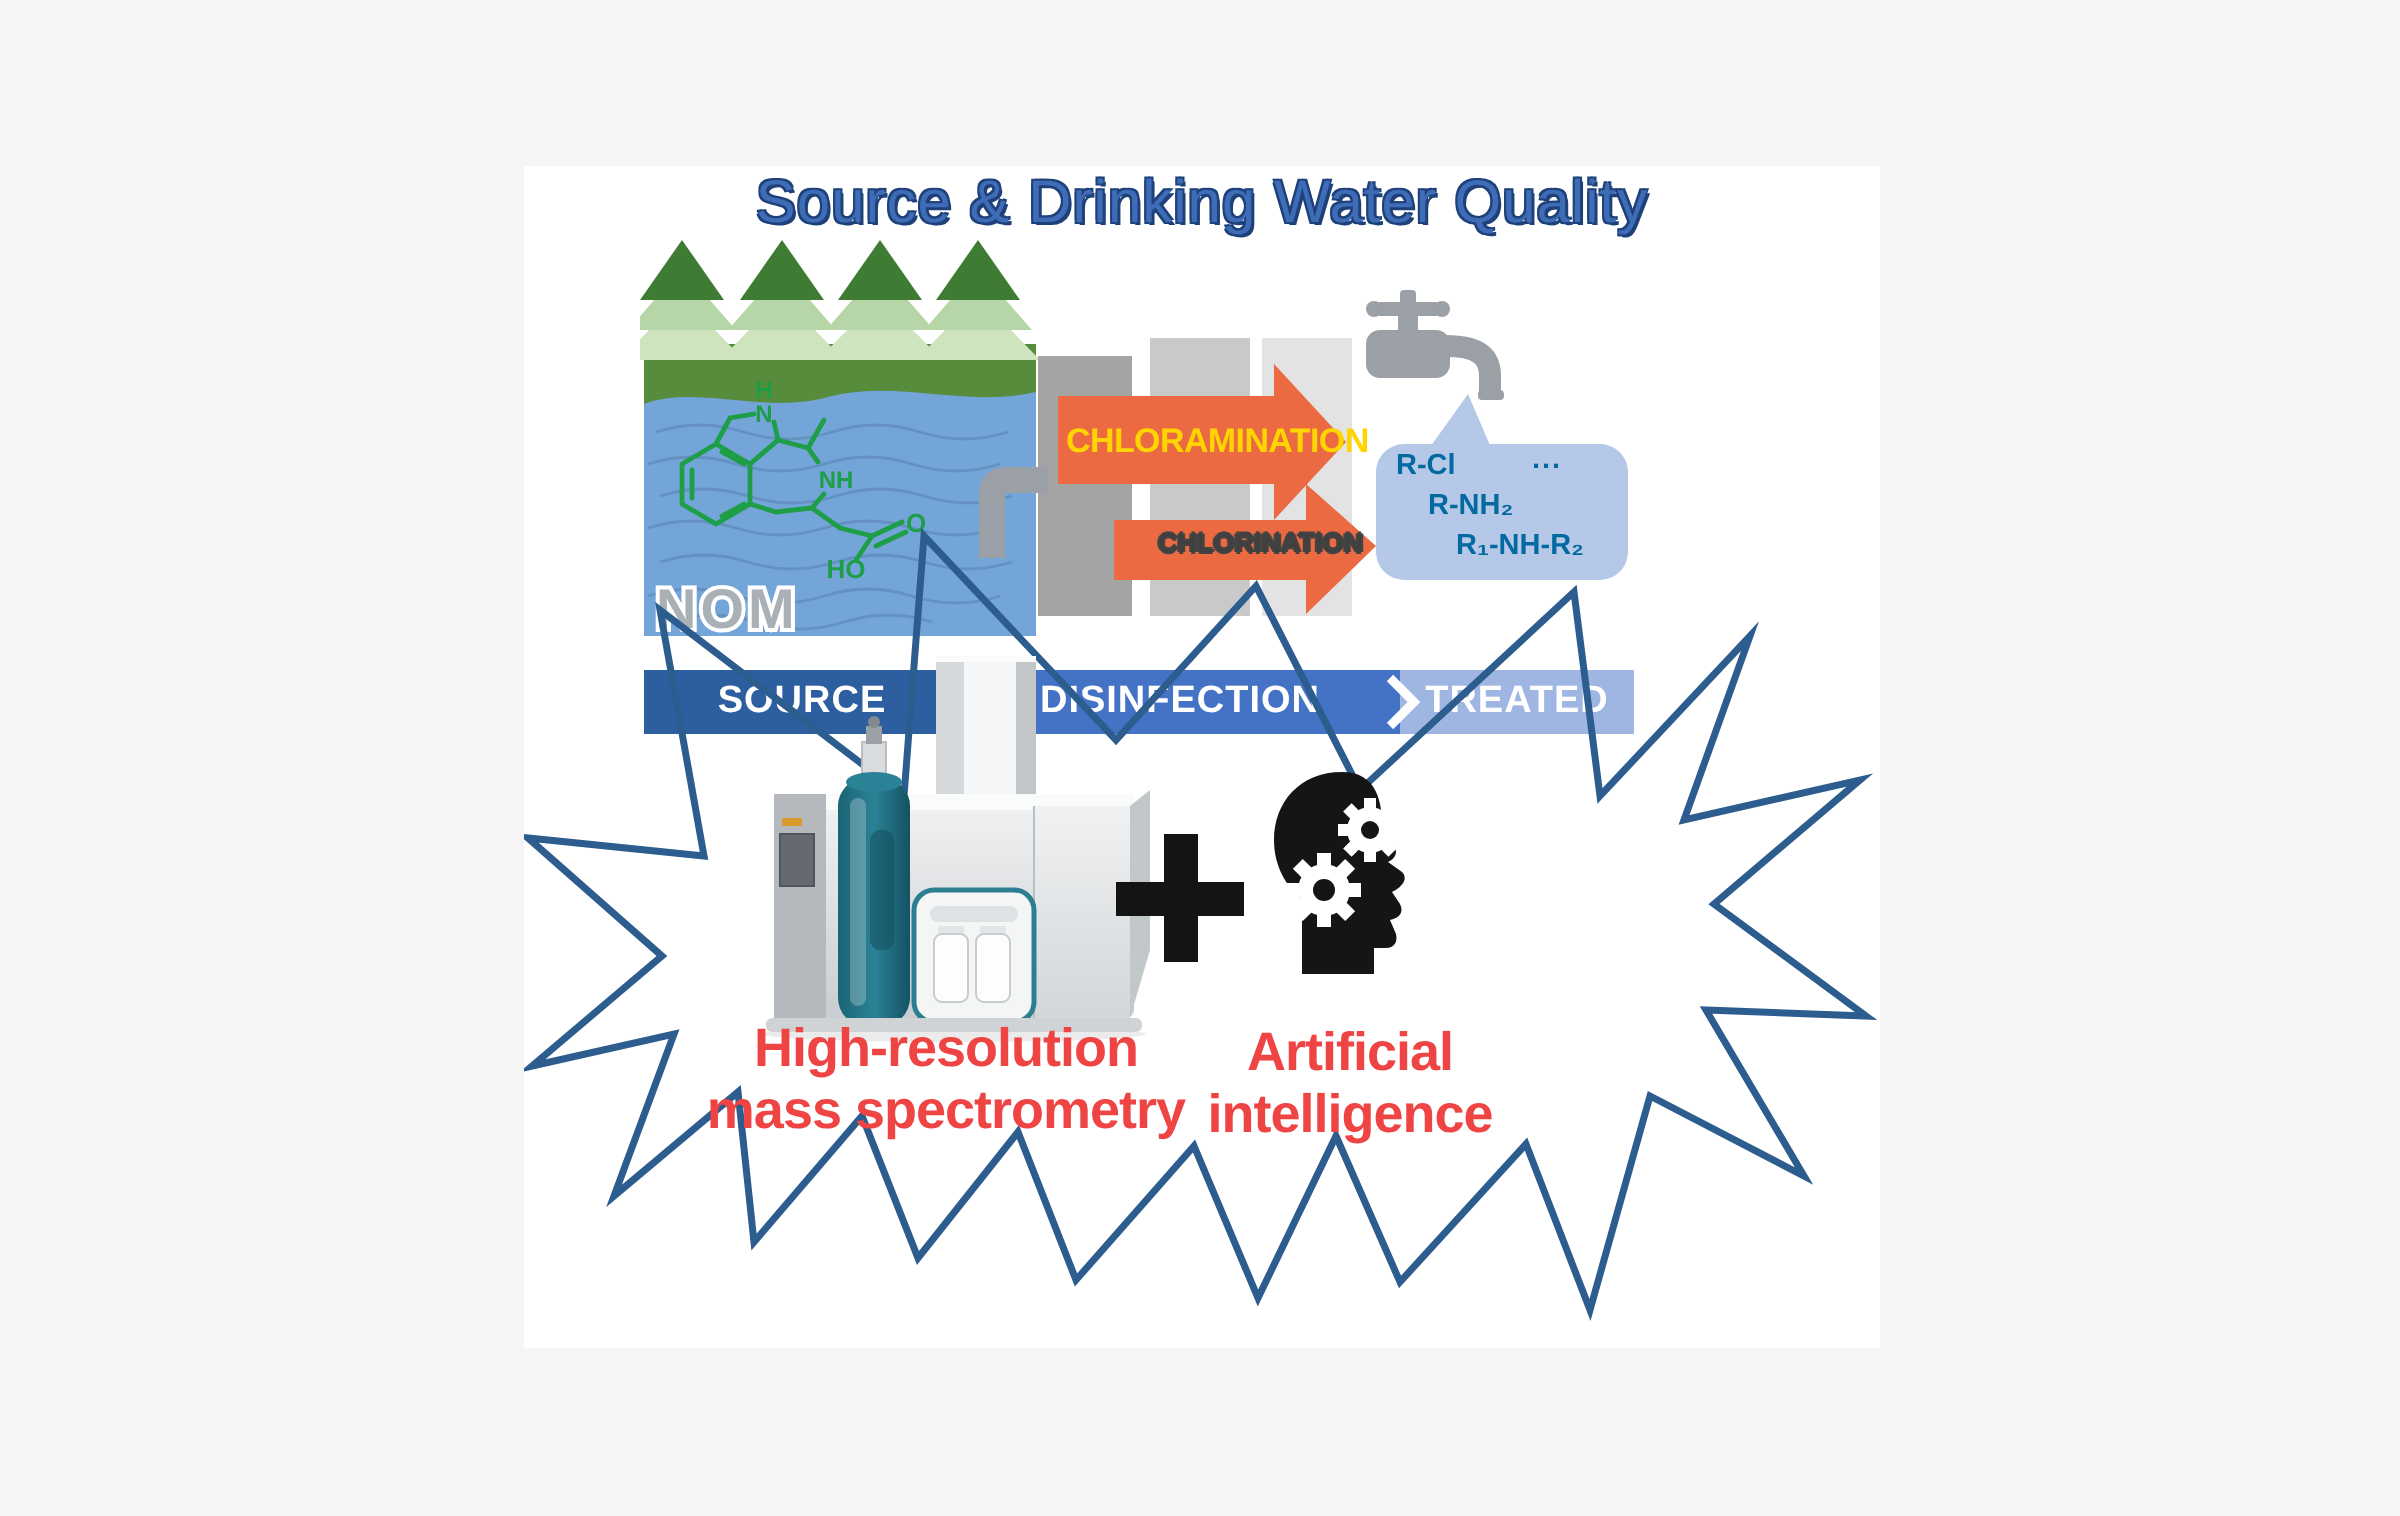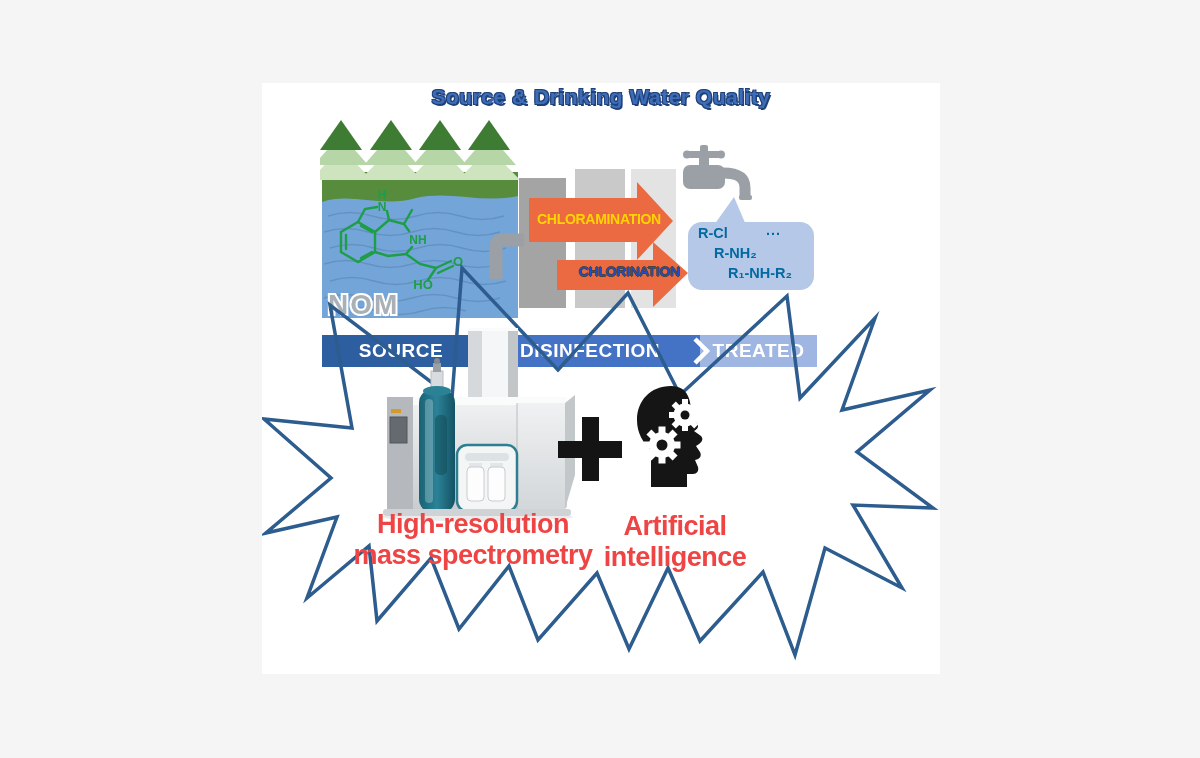--- a/index.html
+++ b/index.html
@@ -10,36 +10,36 @@
     position:relative;overflow:hidden;
   }
   .panel{
     position:absolute;left:262px;top:83px;width:678px;height:591px;
     background:#ffffff;
   }
   .abs{position:absolute;}
   
   .title{
     position:absolute;top:2px;left:0;width:100%;
-    text-align:center;font-size:21px;font-weight:bold;
+    text-align:center;font-size:30px;font-weight:normal;
     color:#3e6cb7;letter-spacing:.5px;
     text-shadow:1.5px 1.5px 0 #1f4179,-1px -1px 0 #1f4179,1px -1px 0 #1f4179,-1px 1px 0 #1f4179;
   }
   
   .plant1{left:257px;top:95px;width:47px;height:130px;background:#a4a4a4;}
   .plant2{left:313px;top:86px;width:50px;height:139px;background:#c9c9c9;}
   .plant3{left:369px;top:86px;width:45px;height:139px;background:#e3e3e3;}
   
   .lblChloramination{
-    left:271px;top:128px;width:132px;text-align:center;white-space:nowrap;
-    font-size:14px;font-weight:bold;color:#ffd400;letter-spacing:-0.3px;z-index:6;
+    left:271px;top:128px;width:132px;text-align:right;white-space:nowrap;
+    font-size:17px;font-weight:bold;color:#ffd400;letter-spacing:-0.3px;z-index:6;
   }
   .lblChlorination{
     left:317px;top:181px;width:94px;text-align:center;white-space:nowrap;
-    font-size:13.5px;font-weight:normal;color:#1d4ed8;z-index:6;
+    font-size:13.5px;font-weight:bold;color:#404040;z-index:6;
     text-shadow:-1px 0 0 #444,0 1px 0 #444,1px 0 0 #444,0 -1px 0 #444;
   }
   
   .bubble{
     left:426px;top:139px;width:126px;height:68px;background:#b5c8e8;
     border-radius:14px;z-index:5;font-weight:bold;color:#0369a1;font-size:14.5px;
   }
   .bubble span{position:absolute;white-space:nowrap;}
   .b1{left:10px;top:3px;}
   .bdots{left:78px;top:0px;letter-spacing:1px;}

